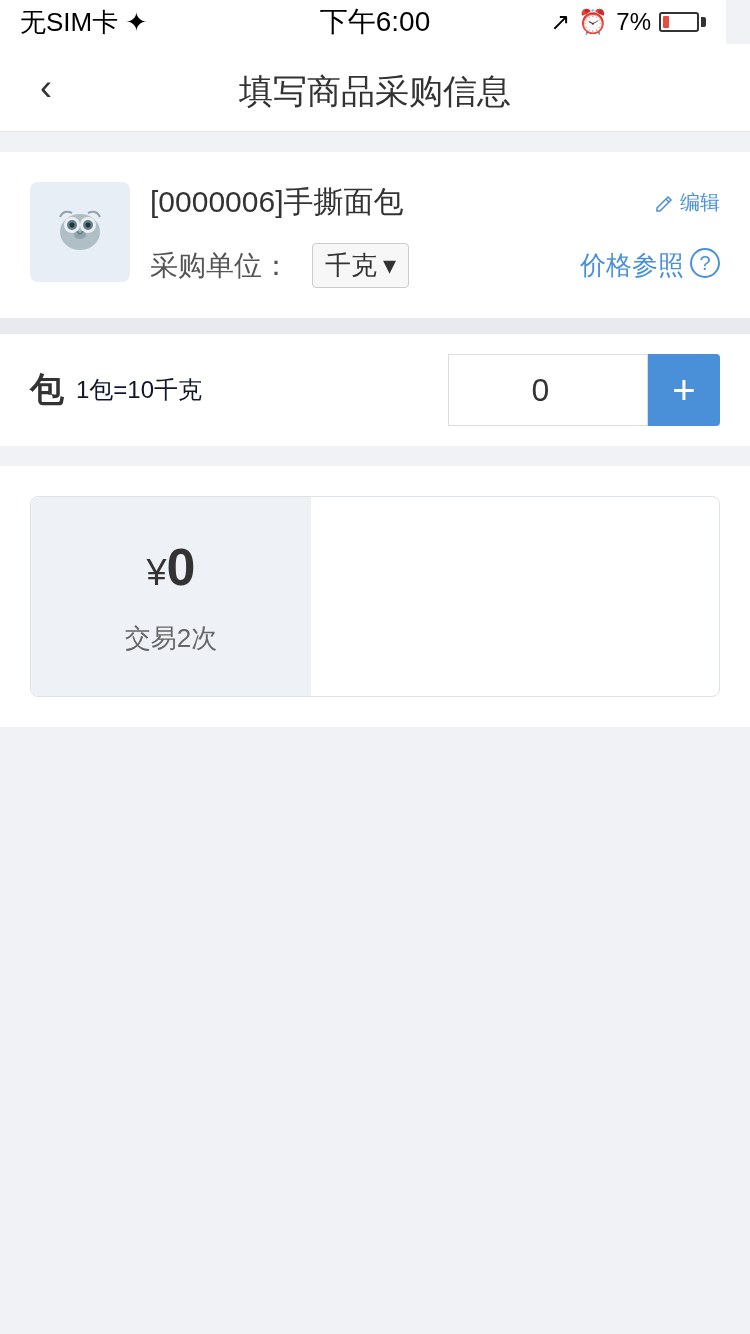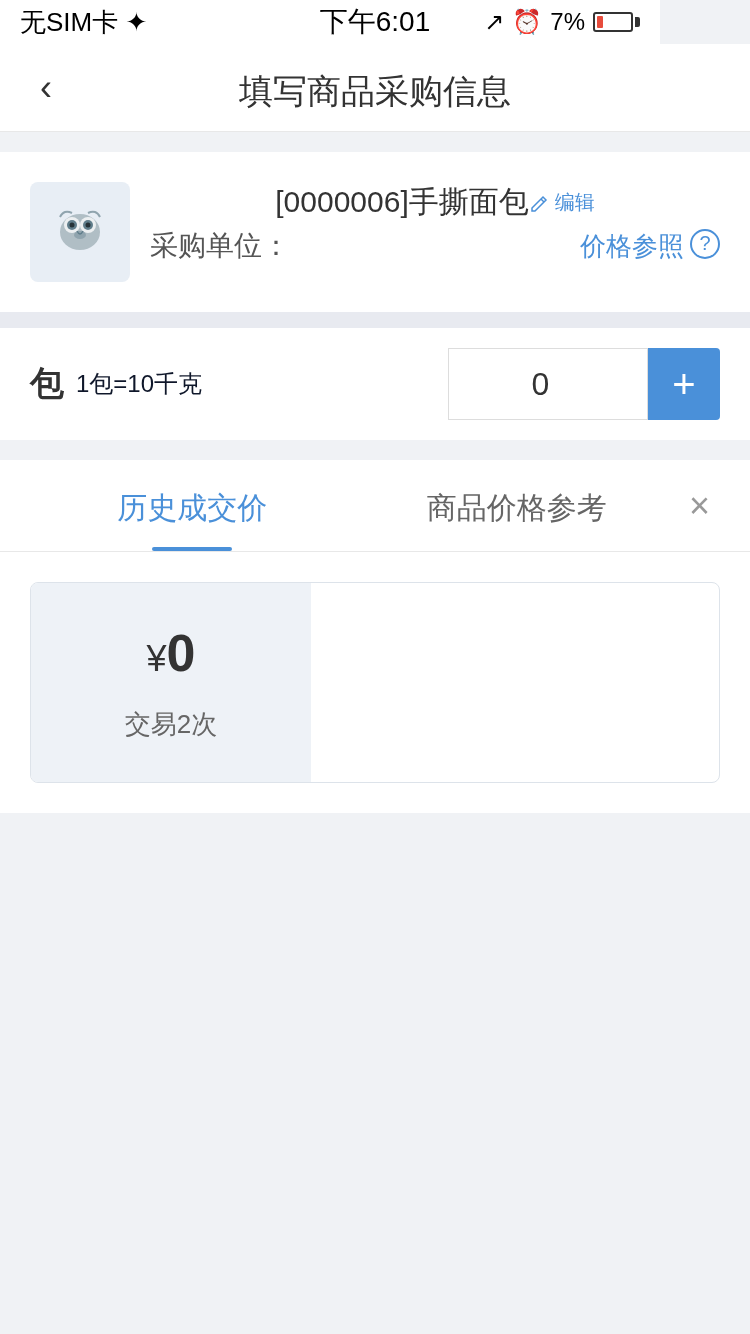--- a/index.html
+++ b/index.html
@@ -7,21 +7,21 @@
     body {
       width: 750px;
       min-height: 1334px;
       background: #f0f2f5;
       font-family: -apple-system, "PingFang SC", "Helvetica Neue", Arial, sans-serif;
       overflow-x: hidden;
     }
 
     
     .status-bar {
-      width: 660px;
+      width: 726px;
       height: 44px;
       background: #fff;
       display: flex;
       align-items: center;
       justify-content: space-between;
       padding: 0 20px;
       font-size: 28px;
       font-weight: 500;
     }
     .status-left {
@@ -121,23 +121,23 @@
     }
     .owl-icon {
       font-size: 48px;
       color: #aab;
     }
     .product-info {
       flex: 1;
     }
     .product-title-row {
       display: flex;
-      justify-content: center;
-      align-items: center;
-      margin-bottom: 4px;
+      justify-content: space-between;
+      align-items: center;
+      margin-bottom: 20px;
     }
     .product-name {
       font-size: 30px;
       color: #333;
       font-weight: 500;
     }
     .edit-link {
       font-size: 20px;
       color: #4a90d9;
       display: flex;
@@ -337,21 +337,21 @@
     }
   </style>
 </head>
 <body>
 
 <div class="status-bar">
   <div class="status-left">
     <span>无SIM卡 ✦</span>
   </div>
   <div class="status-center">
-    <span>下午6:01</span>
+    <span>下午6:00</span>
   </div>
   <div class="status-right">
     <span>↗</span>
     <span>⏰</span>
     <span>7%</span>
     <div class="battery-icon">
       <div class="battery-body">
         <div class="battery-fill"></div>
       </div>
       <div class="battery-tip"></div>
@@ -391,20 +391,24 @@
           <svg width="22" height="22" viewBox="0 0 22 22" fill="none" xmlns="http://www.w3.org/2000/svg">
             <path d="M3 16L14 5L17 8L6 19H3V16Z" stroke="#4a90d9" stroke-width="1.5" fill="none"></path>
             <path d="M12 7L15 10" stroke="#4a90d9" stroke-width="1.5"></path>
           </svg>
           <span>编辑</span>
         </span>
       </div>
       <div class="purchase-unit-row">
         <div style="display:flex;align-items:center;">
           <span class="purchase-unit-label">采购单位：</span>
+          <div class="unit-select">
+            <span>千克</span>
+            <span>▾</span>
+          </div>
         </div>
         <div class="price-ref-link">
           <span>价格参照</span>
           <div class="question-circle">?</div>
         </div>
       </div>
     </div>
   </div>
 </div>
 
@@ -417,29 +421,20 @@
   </div>
   <div class="qty-input-area">
     <input class="qty-input" type="number" value="0" style="">
     <button class="qty-plus-btn">
       <span>+</span>
     </button>
   </div>
 </div>
 
 <div class="tabs-section">
-  <div class="tabs-header">
-    <div class="tab-item active">
-      <span>历史成交价</span>
-    </div>
-    <div class="tab-item">
-      <span>商品价格参考</span>
-    </div>
-    <span class="tab-close">×</span>
-  </div>
 
   <div class="content-area">
     <div class="transaction-card">
       <div class="tx-left">
         <div>
           <span class="tx-price-symbol">¥</span><span class="tx-price">0</span>
         </div>
         <div class="tx-count">交易2次</div>
       </div>
     </div>

